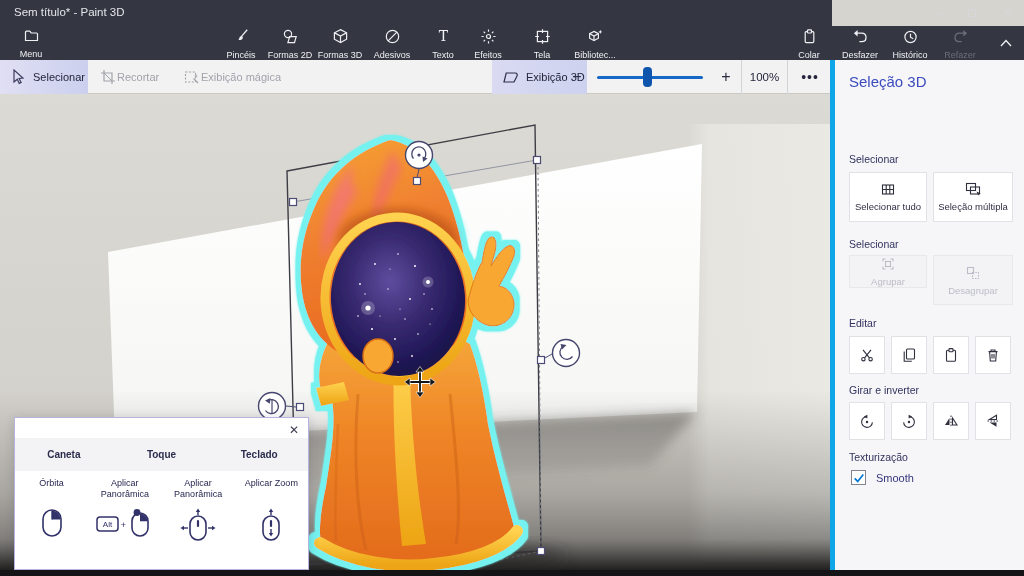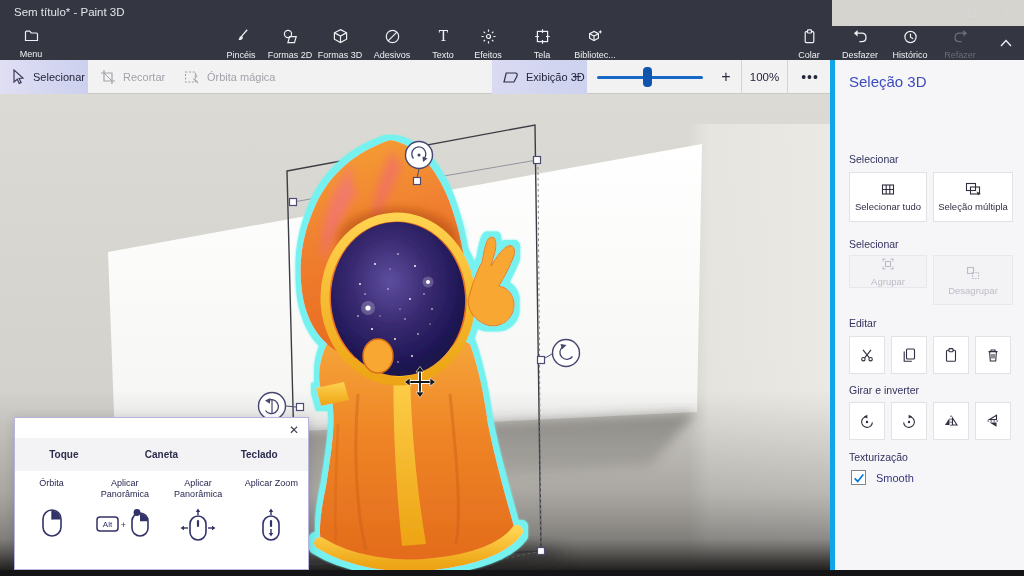--- a/index.html
+++ b/index.html
@@ -21,21 +21,21 @@
   .menu-btn { position:absolute; left:8px; top:1px; width:46px; height:33px; text-align:center; }
   .menu-btn .rlb { display:block; font-size:9px; color:#eef0f3; margin-top:1px; }
   .chevron-btn { position:absolute; left:994px; top:4px; width:24px; height:26px; display:flex; align-items:center; justify-content:center; }
 
   
   .toolbar2 { position:absolute; left:0; top:60px; width:830px; height:34px; background:#f3f2f2; border-bottom:1px solid #cbc9c4; }
   .seg { position:absolute; top:0; height:34px; display:flex; align-items:center; }
   .seg-select { left:0; width:88px; background:linear-gradient(90deg,#e0dff4,#ccd0ee); padding-left:11px; gap:8px; }
   .seg-view { left:492px; width:95px; background:linear-gradient(90deg,#dadaf2,#cdd2ef); padding-left:10px; gap:7px; }
   .tb-lbl { font-size:11px; color:#24243a; white-space:nowrap; }
-  .tb-item { position:absolute; top:0; height:34px; display:flex; align-items:center; gap:7px; }
+  .tb-item { position:absolute; top:0; height:34px; display:flex; align-items:center; gap:1px; }
   .tb-item .tb-lbl { color:#a1a2ab; }
   .zoom-glyph { position:absolute; top:0; height:34px; display:flex; align-items:center; justify-content:center; font-size:16px; color:#2a2a40; }
   .slider-track { position:absolute; left:597px; top:16px; width:106px; height:3px; background:#1668c7; border-radius:2px; }
   .slider-thumb { position:absolute; left:643px; top:7px; width:9px; height:20px; background:#0f55ad; border-radius:4px; }
   .zoom-box { position:absolute; left:741px; top:0; width:47px; height:34px; border-left:1px solid #d4d4d8; border-right:1px solid #d4d4d8; display:flex; align-items:center; justify-content:center; font-size:11.5px; color:#26263e; }
   .more-btn { position:absolute; left:795px; top:0; width:30px; height:34px; display:flex; align-items:center; justify-content:center; font-size:14px; color:#26263e; letter-spacing:1px; }
 
   
   .canvas-wrap { position:absolute; left:0; top:94px; width:830px; height:482px; }
   .canvas-wrap svg { display:block; }
@@ -205,21 +205,21 @@
         <path d="M4,4 L12,12" stroke="#a2a3a9" stroke-width="1"></path>
       </svg>
       <span class="tb-lbl">Recortar</span>
     </div>
     <div class="tb-item" style="left:184px">
       <svg width="16" height="16" viewBox="0 0 16 16">
         <rect x="1.5" y="3" width="10" height="10" fill="none" stroke="#a2a3a9" stroke-width="1.1" stroke-dasharray="2,1.6"></rect>
         <path d="M9.5,9.5 L14,14" stroke="#a2a3a9" stroke-width="1.2"></path>
         <path d="M12,5 l0.6,1.4 1.4,0.6 -1.4,0.6 -0.6,1.4 -0.6,-1.4 -1.4,-0.6 1.4,-0.6 z" fill="#a2a3a9"></path>
       </svg>
-      <span class="tb-lbl">Órbita mágica</span>
+      <span class="tb-lbl">Exibição mágica</span>
     </div>
     <div class="seg seg-view">
       <svg width="17" height="14" viewBox="0 0 17 14">
         <path d="M2,12 L4.2,3 H13.2 C15,3 15.7,4.8 14.8,6.5 L12,12 Z" fill="none" stroke="#2e2e46" stroke-width="1.2"></path>
       </svg>
       <span class="tb-lbl">Exibição 3D</span>
     </div>
     <div class="zoom-glyph" style="left:567px;width:20px">
         <span>−</span>
       </div>
@@ -432,22 +432,22 @@
             <path d="M435.5,288 L430,284 V292 Z"></path>
           </g>
         </g>
       </g>
     </svg>
   </div>
 
   <div class="popup">
     <span class="popup-close">✕</span>
     <div class="popup-tabs">
+      <div class="popup-tab">Caneta</div>
       <div class="popup-tab">Toque</div>
-      <div class="popup-tab">Caneta</div>
       <div class="popup-tab">Teclado</div>
     </div>
     <div class="popup-content">
       <div class="popup-col">
         <div class="pc-label">Órbita</div>
         <div class="pc-icon">
           <svg width="22" height="30" viewBox="0 0 22 30">
             <rect x="2" y="2" width="18" height="26" rx="9" fill="#fff" stroke="#32326a" stroke-width="1.6"></rect>
             <path d="M11,2.4 C15.5,2.8 19.2,6 19.2,10.5 V11.5 H11 Z" fill="#32326a"></path>
             <line x1="11" y1="2.4" x2="11" y2="11.5" stroke="#32326a" stroke-width="1.4"></line>

